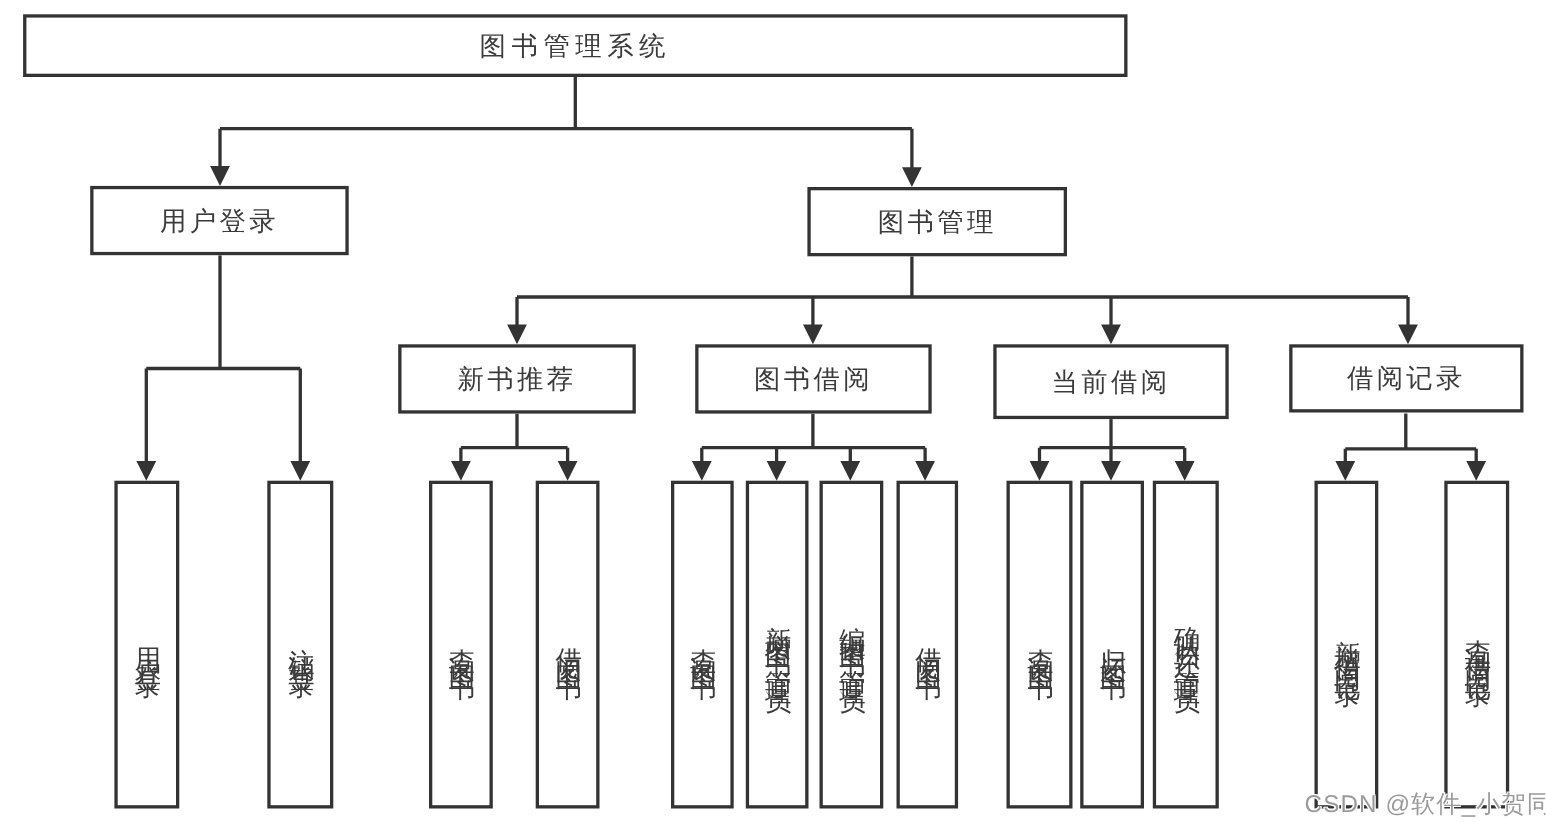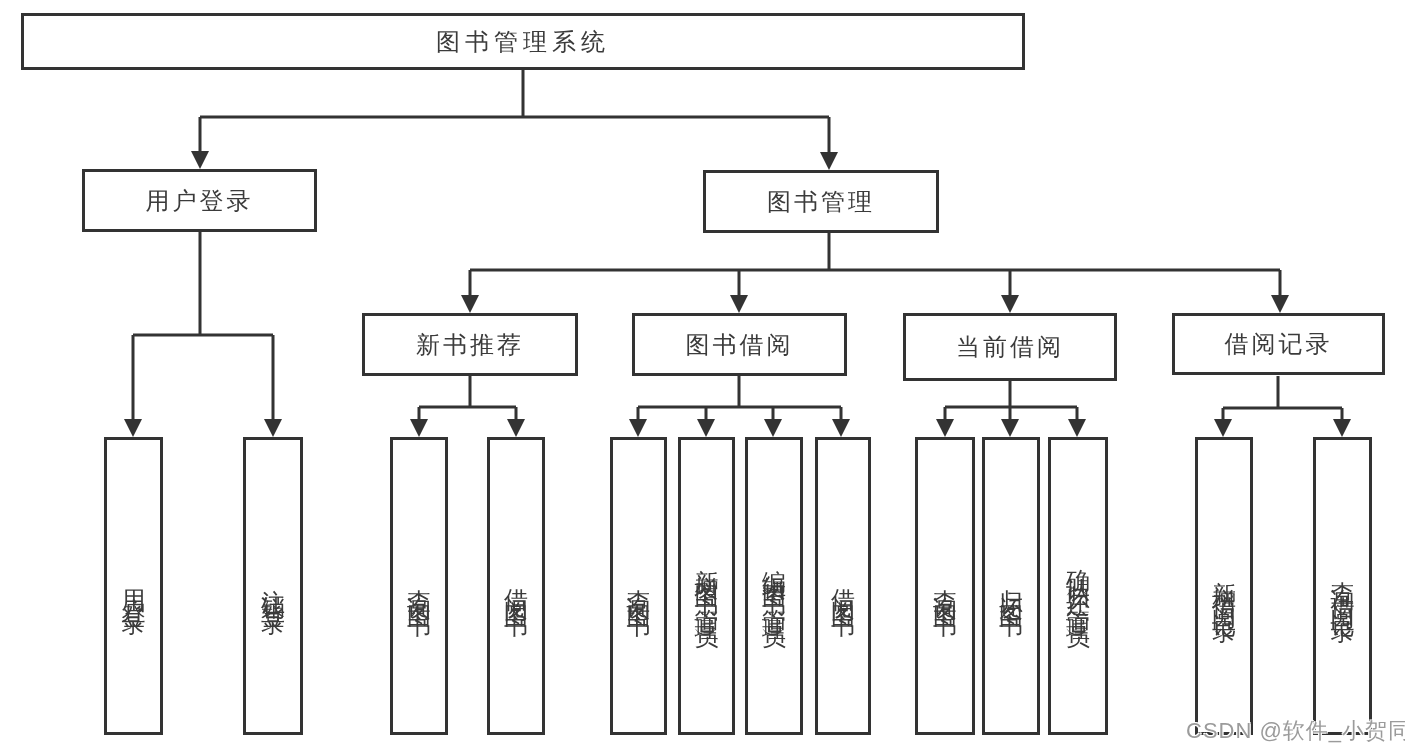--- a/index.html
+++ b/index.html
@@ -79,21 +79,21 @@
       M936 419 L954 419 L945 437 Z
       M1001 419 L1019 419 L1010 437 Z
       M1068 419 L1086 419 L1077 437 Z
       M1214 419 L1232 419 L1223 437 Z
       M1333 419 L1351 419 L1342 437 Z"></path>
   </svg>
 
   <div class="box rootbox" style="left:21px;top:13px;width:1004px;height:57px;">图书管理系统</div>
 
   <div class="box hbox" style="left:82px;top:169px;width:235px;height:63px;">用户登录</div>
-  <div class="box hbox" style="left:703px;top:170px;width:236px;height:63px;">图书管理</div>
+  <div class="box hbox" style="left:734px;top:170px;width:236px;height:63px;">图书管理</div>
 
   <div class="box hbox" style="left:632px;top:313px;width:215px;height:63px;">图书借阅</div>
   <div class="box hbox" style="left:362px;top:313px;width:216px;height:63px;">新书推荐</div>
   <div class="box hbox" style="left:903px;top:313px;width:214px;height:68px;">当前借阅</div>
   <div class="box hbox" style="left:1172px;top:313px;width:213px;height:62px;">借阅记录</div>
 
   <div class="box vbox" style="left:104px;width:59px;">用户登录</div>
   <div class="box vbox" style="left:243px;width:60px;">注销登录</div>
 
   <div class="box vbox" style="left:390px;width:58px;">查询图书</div>

